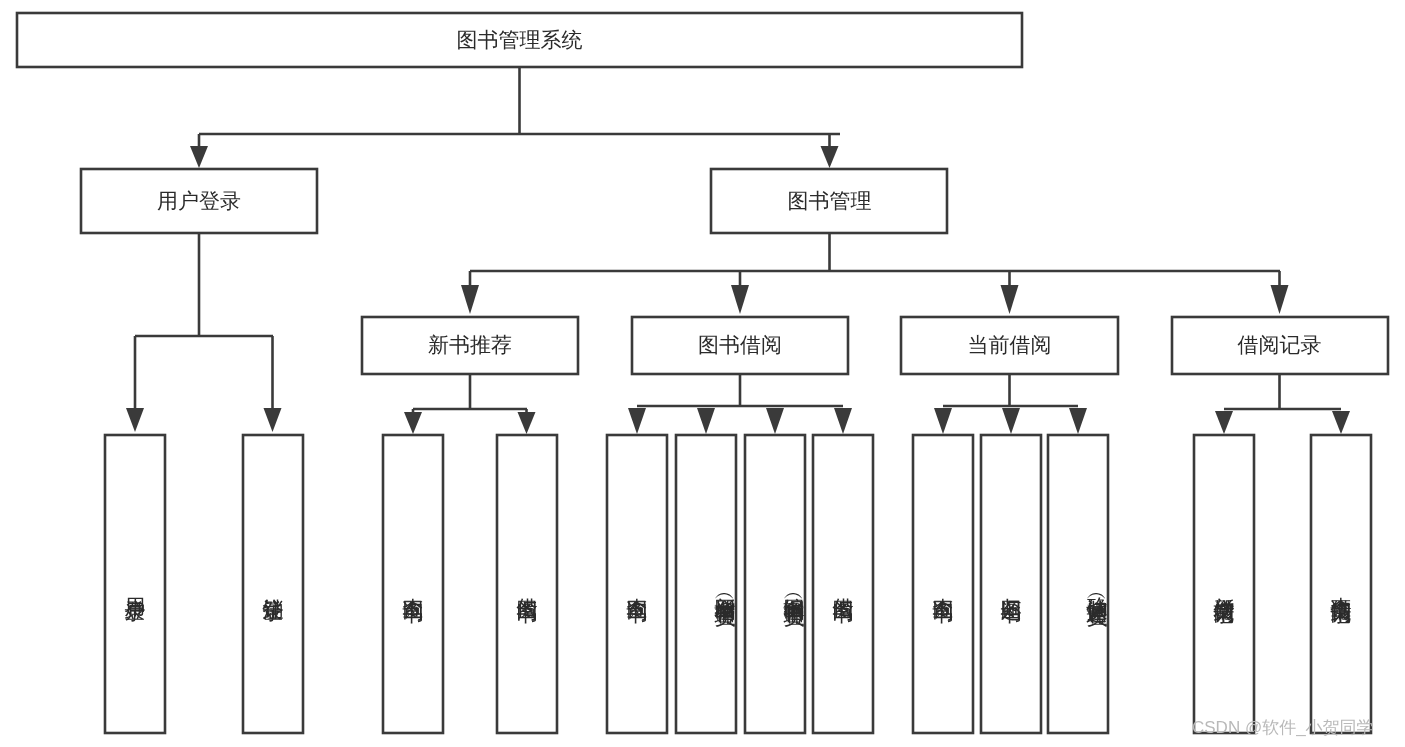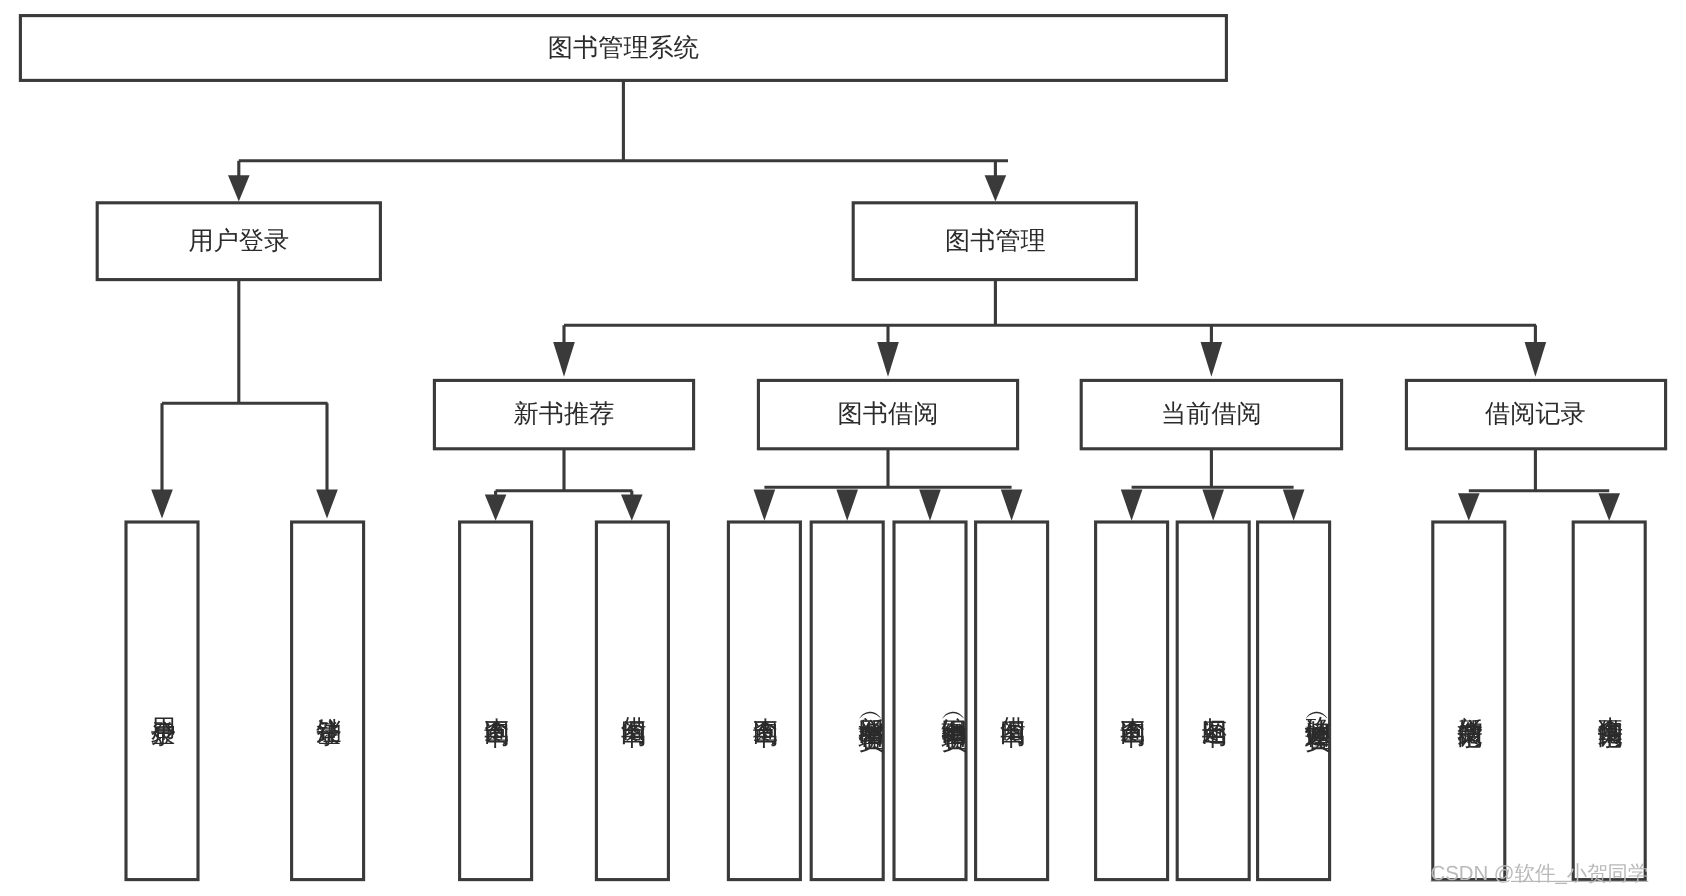--- a/index.html
+++ b/index.html
@@ -201,15 +201,15 @@
   <div class="label-vertical" style="left:745px; top:441px; width:60px; height:292px; align-items:flex-start;">编辑图书（管理员）</div>
   <div class="label-vertical" style="left:813px; top:435px; width:60px; height:298px;">借阅图书</div>
 
   <div class="label-vertical" style="left:913px; top:435px; width:60px; height:298px;">查询图书</div>
   <div class="label-vertical" style="left:981px; top:435px; width:60px; height:298px;">归还图书</div>
   <div class="label-vertical" style="left:1048px; top:441px; width:60px; height:292px; align-items:flex-start;">确认归还（管理员）</div>
 
   <div class="label-vertical" style="left:1194px; top:435px; width:60px; height:298px;">新增借阅记录</div>
   <div class="label-vertical" style="left:1311px; top:435px; width:60px; height:298px;">查询借阅记录</div>
 
-  <div class="watermark" style="left:1192px; top:716px;text-decoration:underline;">CSDN @软件_小贺同学</div>
+  <div class="watermark" style="left:1192px; top:716px;">CSDN @软件_小贺同学</div>
 
 </div>
 
 </body></html>

